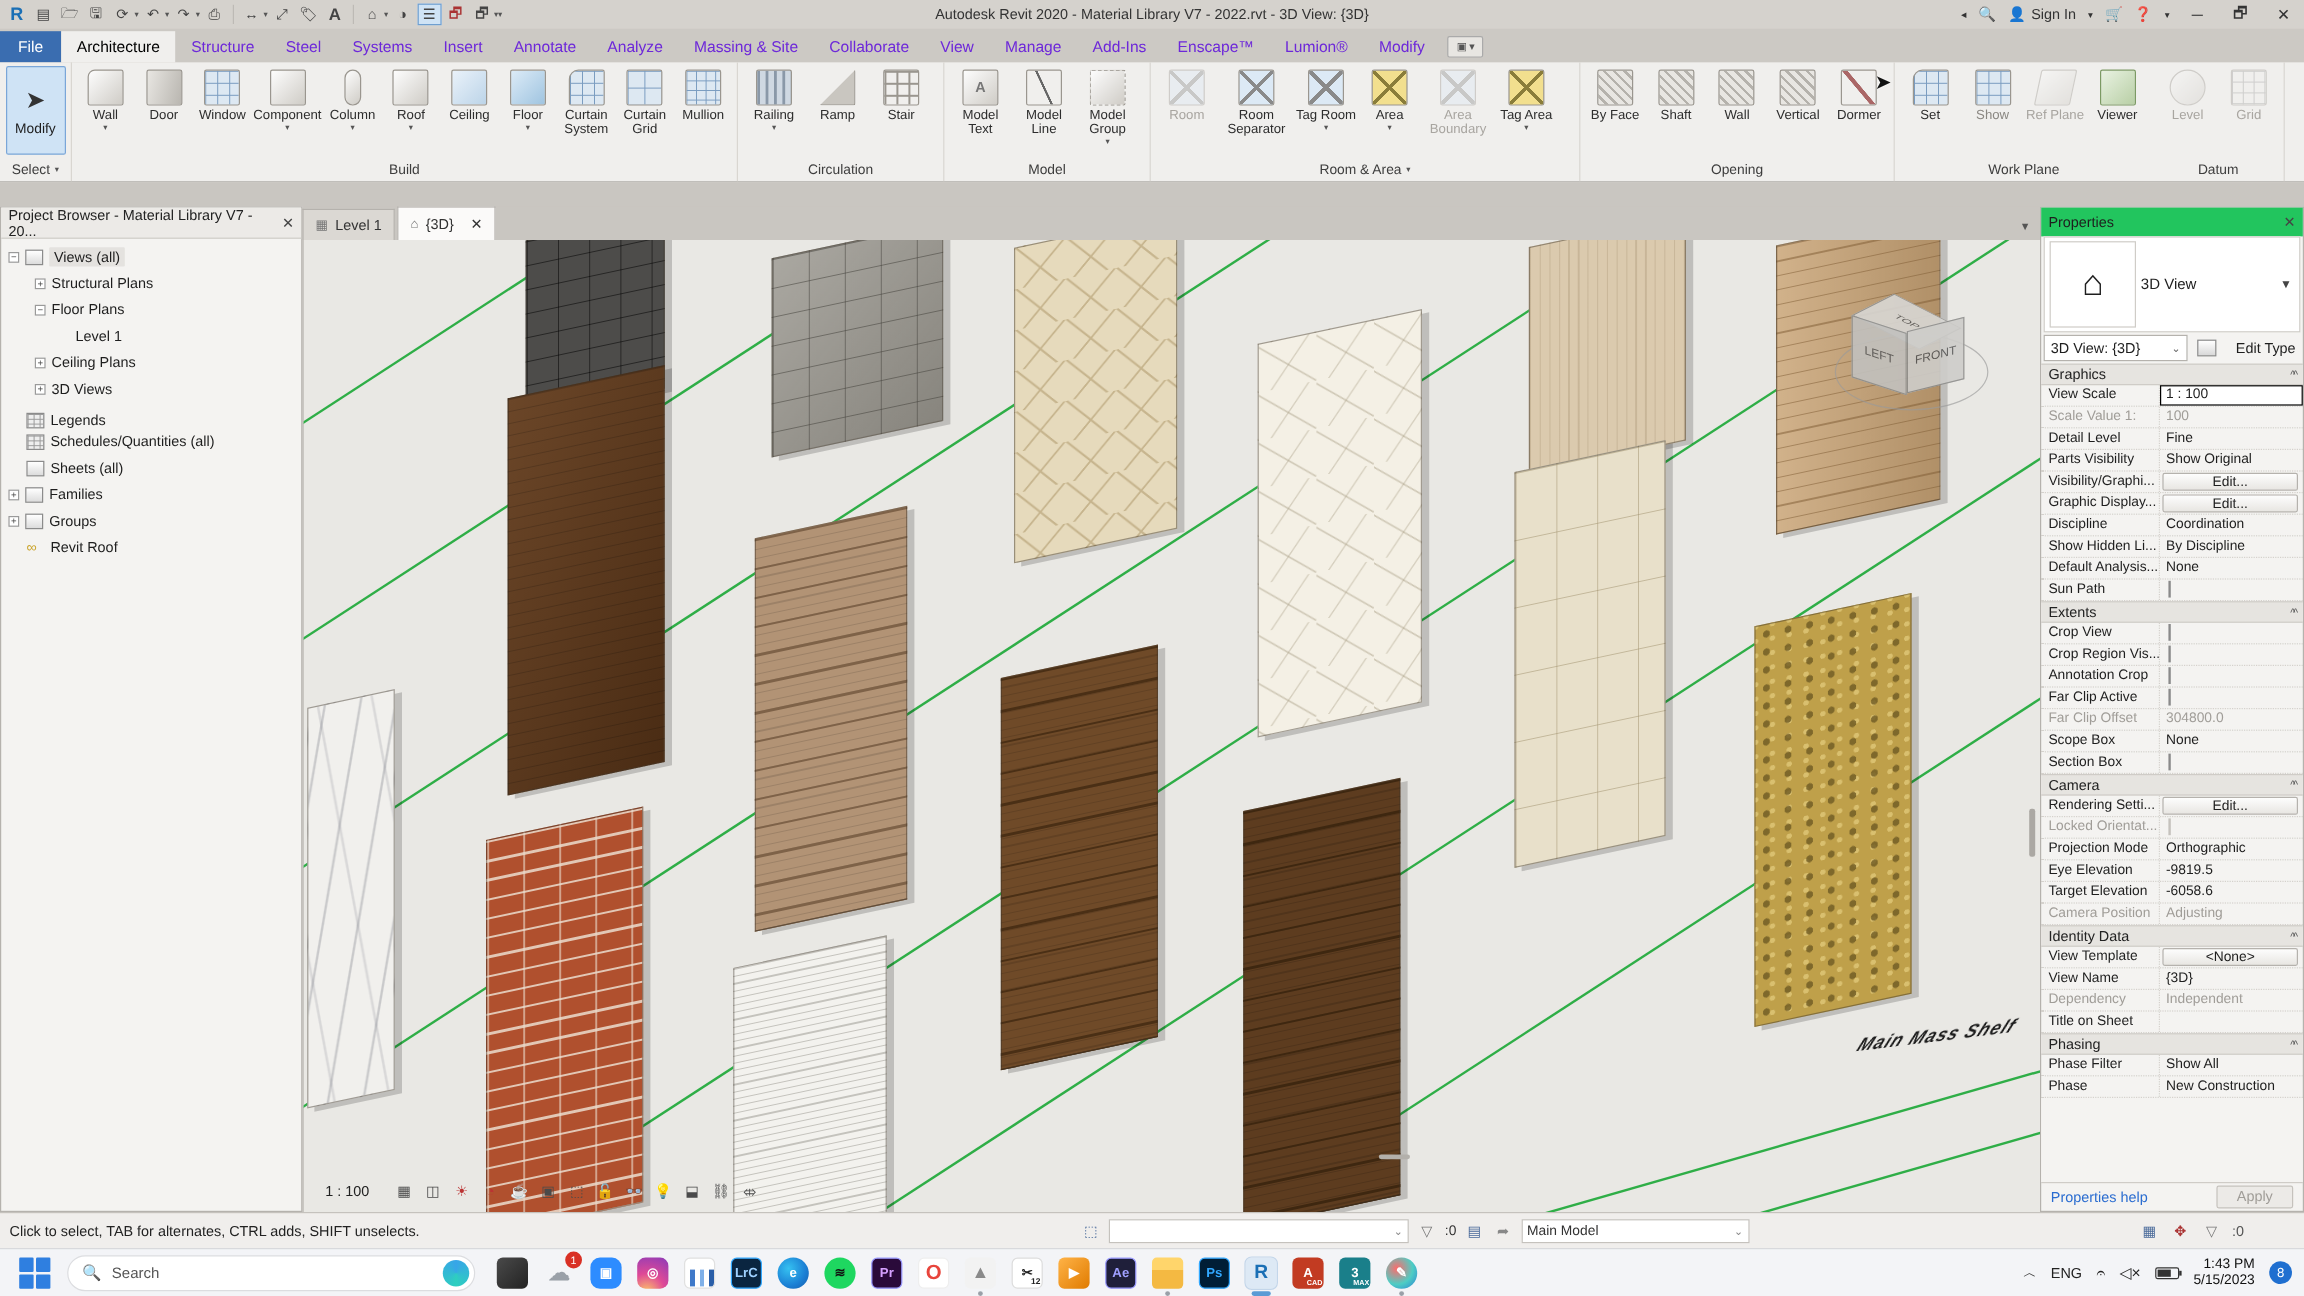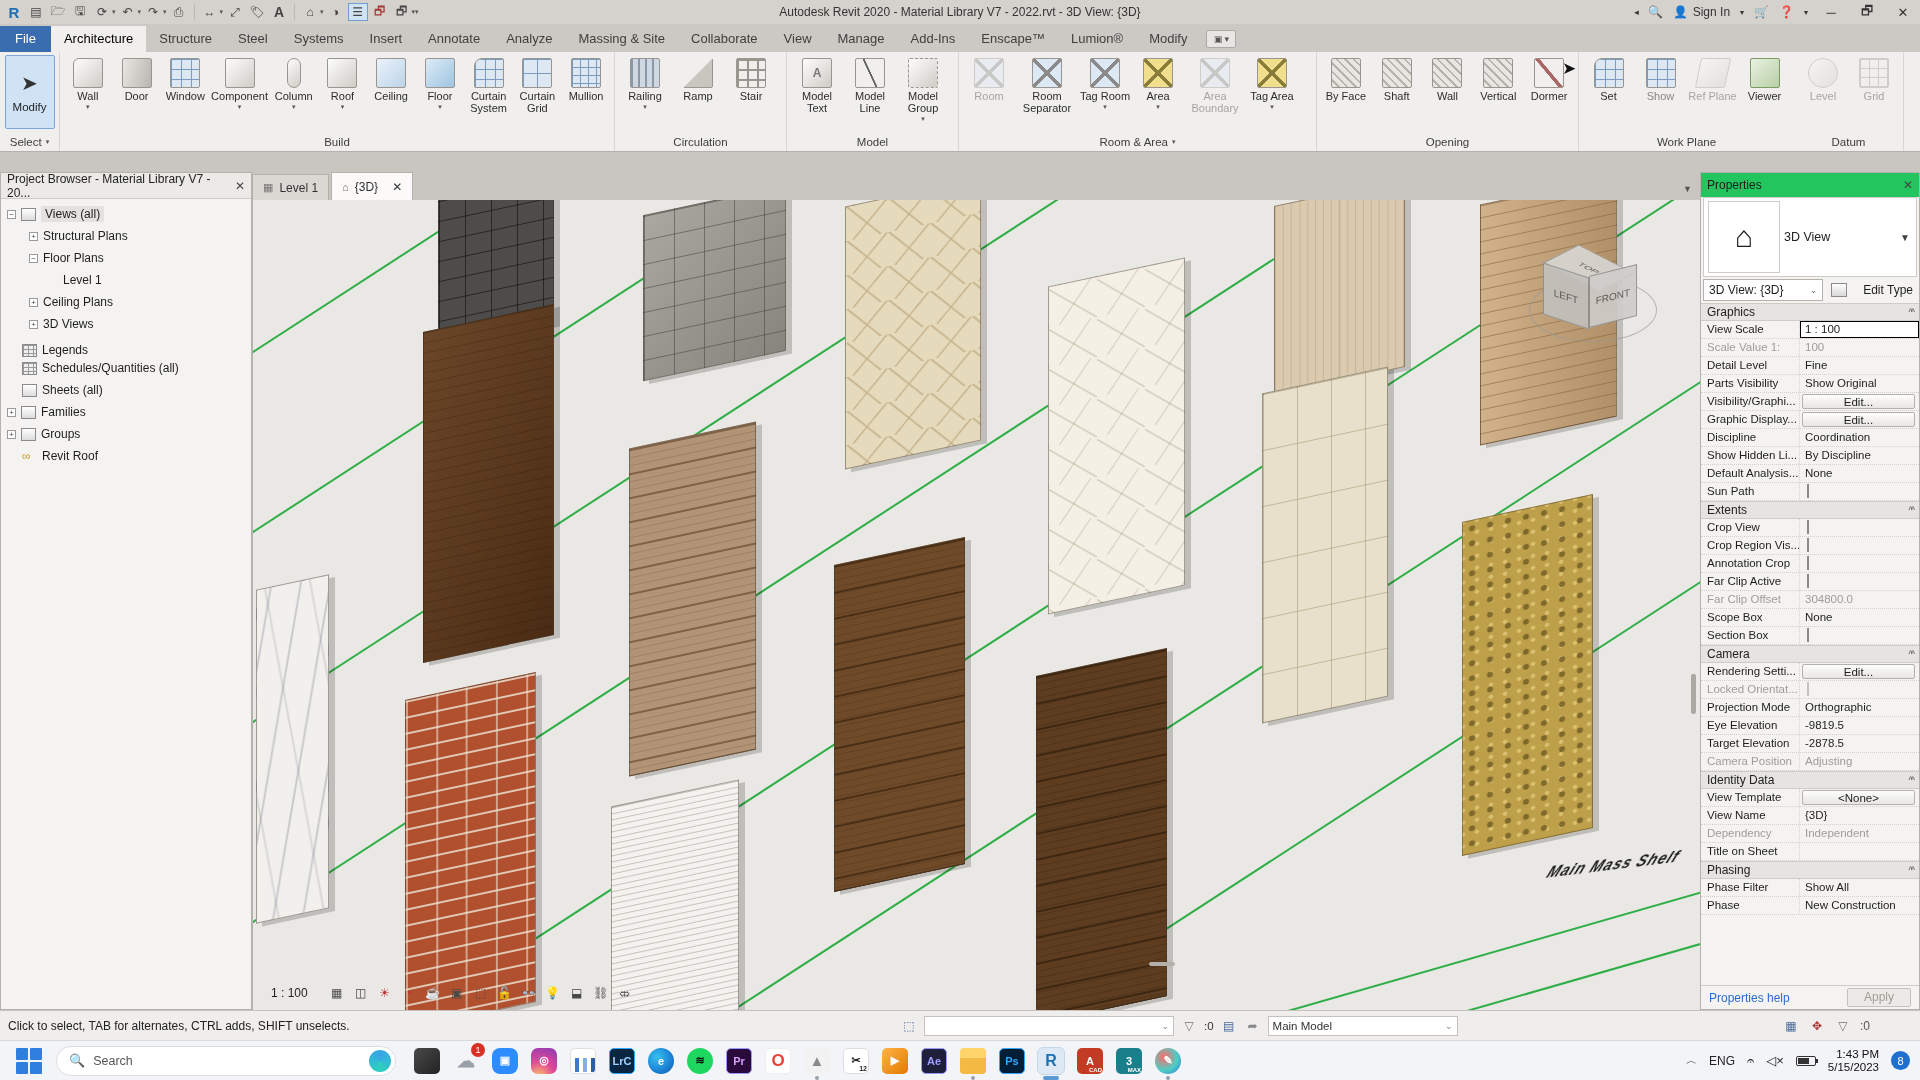--- a/index.html
+++ b/index.html
@@ -14,21 +14,21 @@
   .qic{width:20px;height:18px;display:flex;align-items:center;justify-content:center;font-size:12px;color:#444;}
   .qic.hl{background:#cfe3f5;border:1px solid #6f9fd0;}
   .qsep{width:1px;height:16px;background:#bdbab5;margin:0 3px;}
   .qdrop{font-size:7px;color:#555;margin-left:-2px;}
   #title-text{position:absolute;left:0;right:0;text-align:center;font-size:12px;color:#333;pointer-events:none;}
   .tb-right{position:absolute;right:4px;top:0;height:24px;display:flex;align-items:center;gap:10px;font-size:12px;color:#333;}
   .winbtn{width:26px;text-align:center;font-size:13px;color:#333;}
 
   
   #tabrow{left:0;top:24px;width:1920px;height:28px;background:#ccc9c4;display:flex;align-items:flex-end;}
-  .rtab{padding:5px 13px 6px;font-size:13px;color:#404040;}
+  .rtab{padding:5px 13px 6px;font-size:13px;color:#6d28d9;}
   .rtab.file{background:#3a6db0;color:#fff;padding:5px 15px 6px;}
   .rtab.active{background:#f0efed;color:#000;}
   #ribbon-toggle{margin-left:6px;margin-bottom:4px;width:30px;height:18px;background:#e8e6e2;border:1px solid #aaa;border-radius:2px;font-size:9px;color:#555;display:flex;align-items:center;justify-content:center;gap:2px;}
 
   
   #ribbon{left:0;top:52px;width:1920px;height:100px;background:#f0efed;border-bottom:1px solid #b5b2ad;display:flex;}
   .rpanel{height:100%;border-right:1px solid #d9d6d1;display:flex;flex-direction:column;}
   .rbtns{flex:1;display:flex;align-items:flex-start;padding:3px 4px 0;gap:1px;}
   .rlabel{height:19px;display:flex;align-items:center;justify-content:center;font-size:11.5px;color:#3d3d3d;gap:4px;}
   .bigbtn{width:52px;min-height:74px;display:flex;flex-direction:column;align-items:center;padding-top:3px;gap:2px;}
@@ -716,21 +716,21 @@
     <div class="prow">
         <span class="pl">Projection Mode</span>
         <span class="pv">Orthographic</span>
       </div>
     <div class="prow">
         <span class="pl">Eye Elevation</span>
         <span class="pv">-9819.5</span>
       </div>
     <div class="prow">
         <span class="pl">Target Elevation</span>
-        <span class="pv">-2878.5</span>
+        <span class="pv">-6058.6</span>
       </div>
     <div class="prow dis">
         <span class="pl">Camera Position</span>
         <span class="pv">Adjusting</span>
       </div>
 
     <div class="psec">
         <span>Identity Data</span>
         <span class="chev">^^</span>
       </div>

